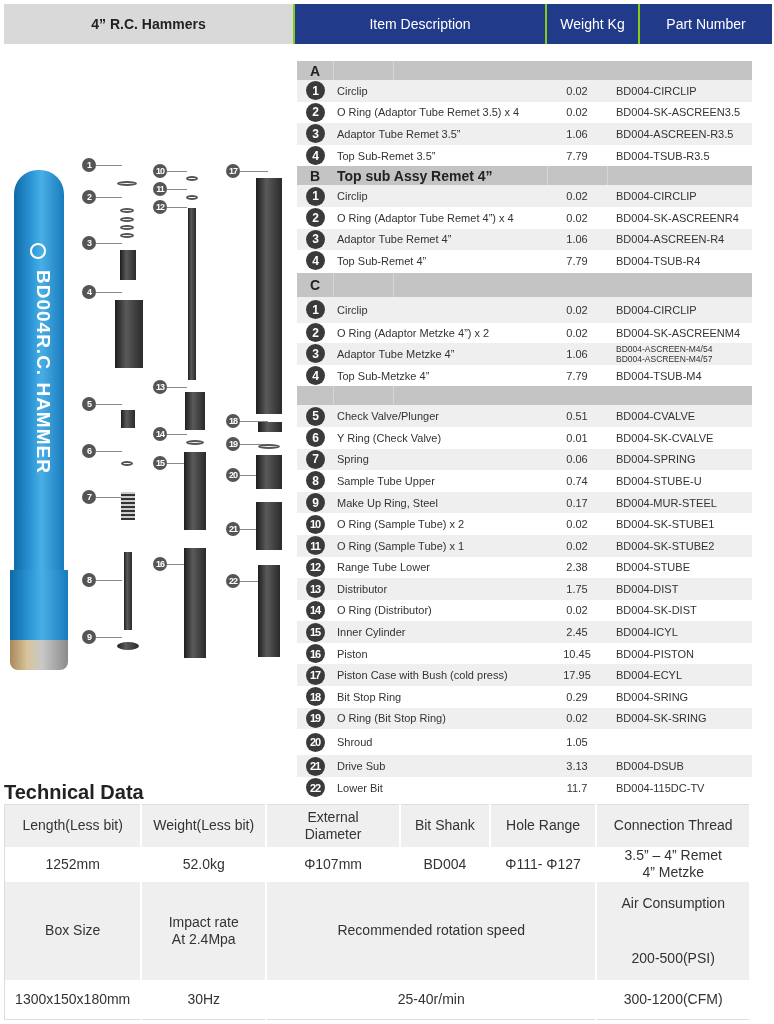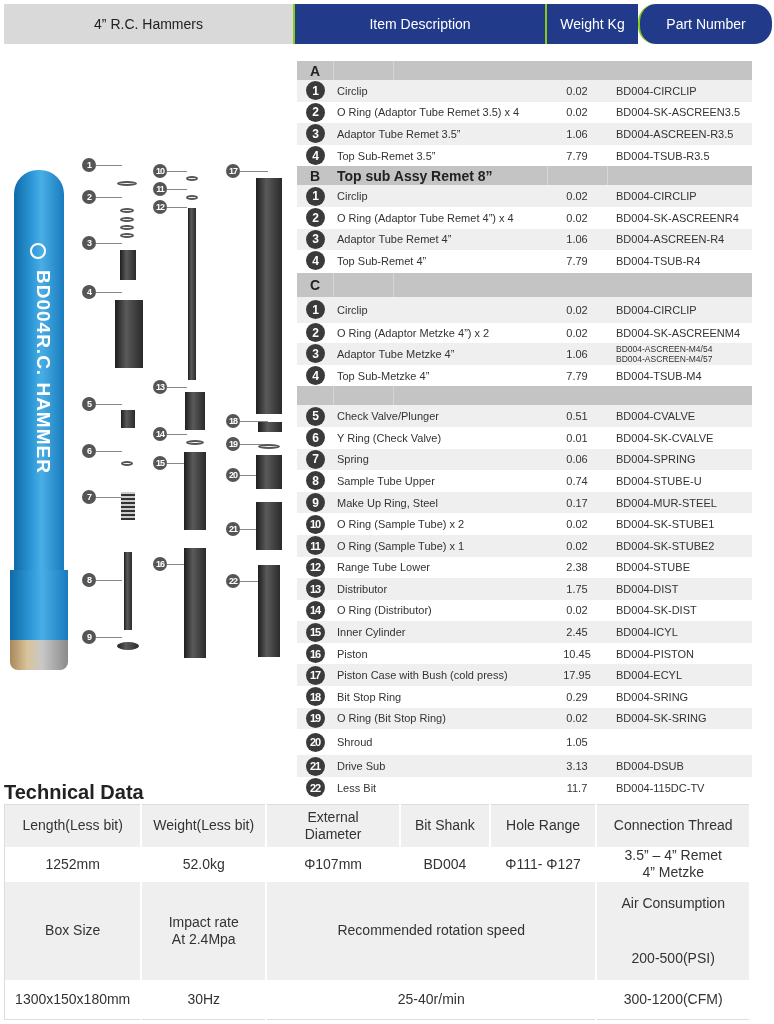--- a/index.html
+++ b/index.html
@@ -1,25 +1,25 @@
 <!DOCTYPE html>
 <html><head>
 <meta charset="utf-8">
 <style>
   * { box-sizing: border-box; margin: 0; padding: 0; }
   html, body { width: 774px; height: 1024px; background: #ffffff; overflow: hidden; }
   body { font-family: "Liberation Sans", sans-serif; color: #333; position: relative; }
 
   
   .hdr { position: absolute; top: 4px; height: 40px; display: flex; align-items: center; justify-content: center; font-size: 14px; }
-  .hdr.title { left: 4px; width: 289px; background: #d9d9d9; color: #222; font-weight: normal; }
+  .hdr.title { left: 4px; width: 289px; background: #d9d9d9; color: #222; font-weight: bold; }
   .hdr.blue { background: #223a8a; color: #fff; border-left: 2px solid #84cc16; }
   .hdr.c1 { left: 293px; width: 252px; }
   .hdr.c2 { left: 545px; width: 93px; }
-  .hdr.c3 { left: 638px; width: 134px; border-radius: 18px; }
+  .hdr.c3 { left: 638px; width: 134px; }
 
   
   .parts { position: absolute; left: 297px; top: 61px; width: 455px; }
   .prow { display: flex; align-items: center; height: 21.6px; font-size: 11px; color: #333; }
   .prow.alt { background: #efefef; }
   .prow.tall { height: 26px; }
   .prow.section { background: #c4c4c4; height: 19px; font-weight: bold; font-size: 14px; color: #222; }
   .prow .c-num { width: 36px; display: flex; justify-content: center; align-items: center; }
   .prow .c-desc { width: 214px; padding-left: 4px; }
   .prow .c-wt { width: 60px; text-align: center; }
@@ -225,21 +225,21 @@
     <div class="c-num">
         <span class="badge">4</span>
       </div>
     <div class="c-desc">Top Sub-Remet 3.5”</div>
     <div class="c-wt">7.79</div>
     <div class="c-pn">BD004-TSUB-R3.5</div>
   </div>
 
   <div class="prow section">
     <div class="c-num letter">B</div>
-    <div class="c-desc">Top sub Assy Remet 8”</div>
+    <div class="c-desc">Top sub Assy Remet 4”</div>
     <div class="c-wt"></div>
       <div class="c-pn"></div>
   </div>
   <div class="prow alt">
     <div class="c-num">
         <span class="badge">1</span>
       </div>
     <div class="c-desc">Circlip</div>
     <div class="c-wt">0.02</div>
     <div class="c-pn">BD004-CIRCLIP</div>
@@ -447,21 +447,21 @@
         <span class="badge two">21</span>
       </div>
     <div class="c-desc">Drive Sub</div>
     <div class="c-wt">3.13</div>
     <div class="c-pn">BD004-DSUB</div>
   </div>
   <div class="prow">
     <div class="c-num">
         <span class="badge two">22</span>
       </div>
-    <div class="c-desc">Less Bit</div>
+    <div class="c-desc">Lower Bit</div>
     <div class="c-wt">11.7</div>
     <div class="c-pn">BD004-115DC-TV</div>
   </div>
 </div>
 
 <div class="tech-title">Technical Data</div>
 <table class="tech">
   <colgroup>
     <col style="width:137px">
       <col style="width:125px">

